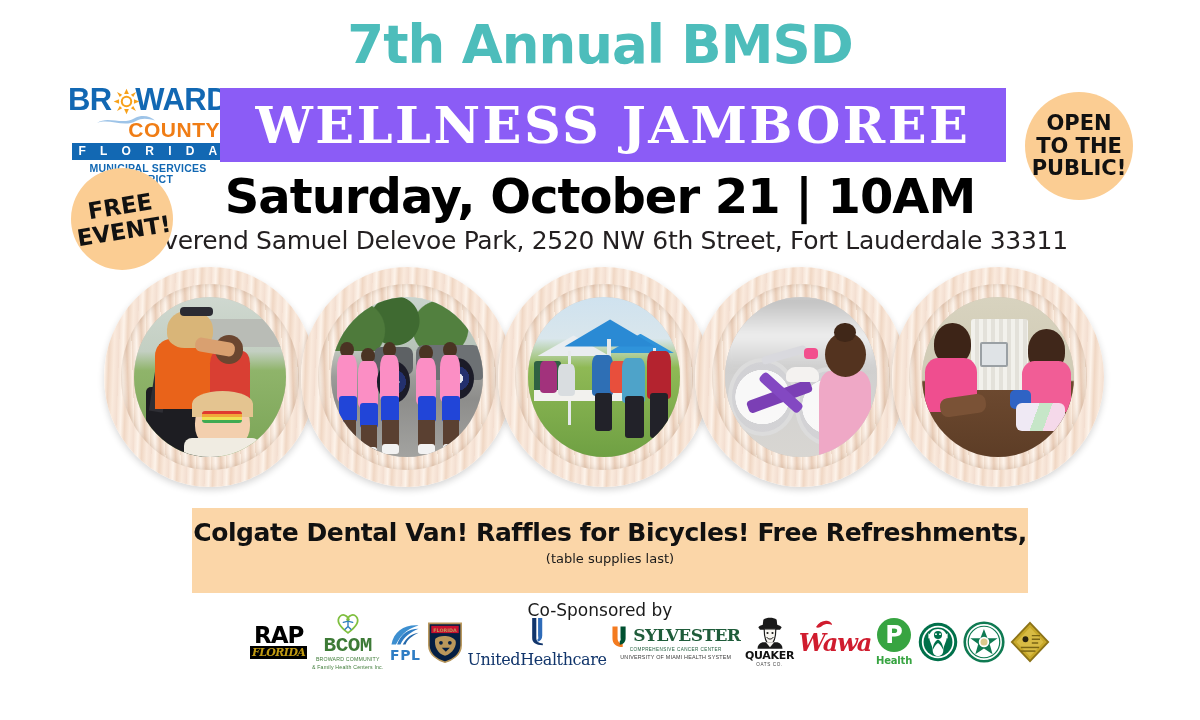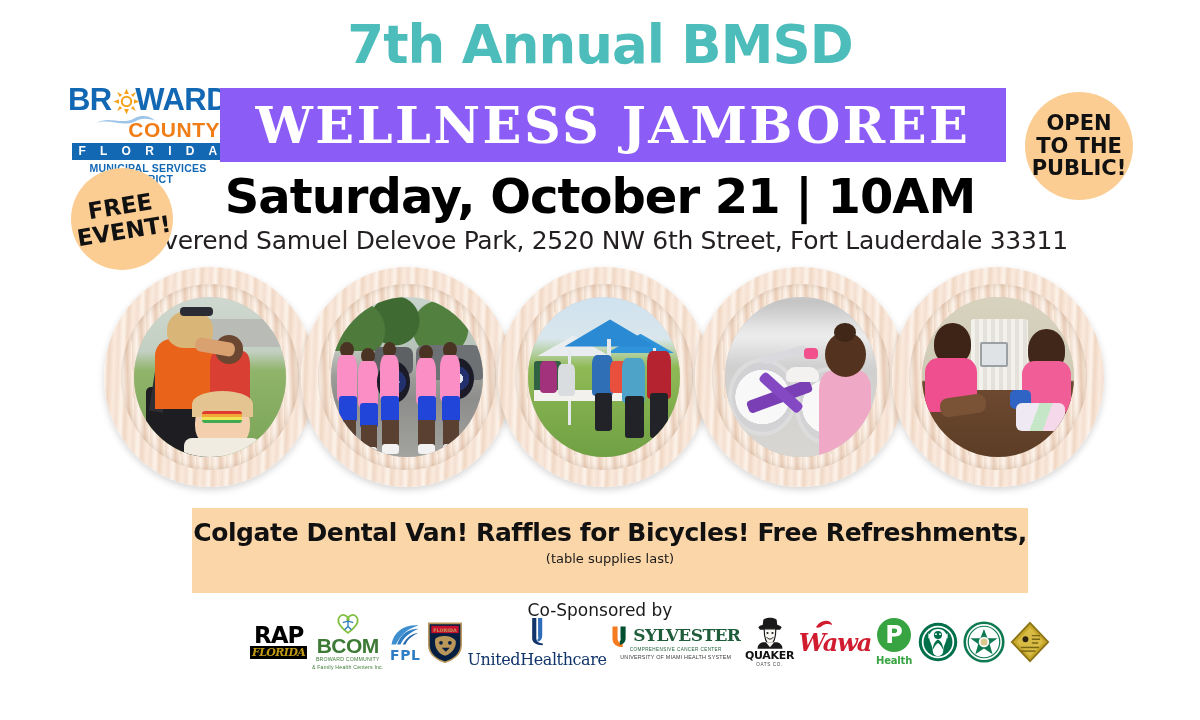--- a/index.html
+++ b/index.html
@@ -353,21 +353,21 @@
     align-items: center;
     justify-content: center;
     user-select: none;
   }
 
   
   .sp-rap-main { font-family:"DejaVu Sans", sans-serif; font-weight:bold; font-size:23px; color:#000; letter-spacing:-1px; line-height:0.9; }
   .sp-rap-sub { font-family:"DejaVu Serif", serif; font-weight:bold; font-style:italic; font-size:11px; color:#c09a12; letter-spacing:-0.6px; background:#000; padding:0 2px; }
   
   .sp-bcom-heart { width:24px; height:21px; margin-bottom:1px; }
-  .sp-bcom-main { font-family:Liberation Sans, sans-serif; font-weight:bold; font-size:21px; color:#3d7a36; letter-spacing:-0.5px; line-height:1; }
+  .sp-bcom-main { font-family:Liberation Mono, monospace; font-weight:bold; font-size:21px; color:#3d7a36; letter-spacing:-0.5px; line-height:1; }
   .sp-bcom-sub { font-size:5.2px; color:#3d7a36; letter-spacing:0.2px; line-height:1.35; text-align:center; }
   
   .sp-fpl-mark { width:34px; height:26px; }
   .sp-fpl-text { font-family:"DejaVu Sans", sans-serif; font-weight:bold; font-size:14px; color:#2f7dc4; letter-spacing:0.5px; margin-top:-1px; }
   
   .sp-panthers { width:36px; height:42px; }
   
   .sp-uhc { display:flex; align-items:center; gap:4px; }
   .sp-uhc-mark { width:13px; height:30px; }
   .sp-uhc-text { font-family:"DejaVu Serif", serif; font-size:16px; color:#11356b; letter-spacing:-0.4px; }

